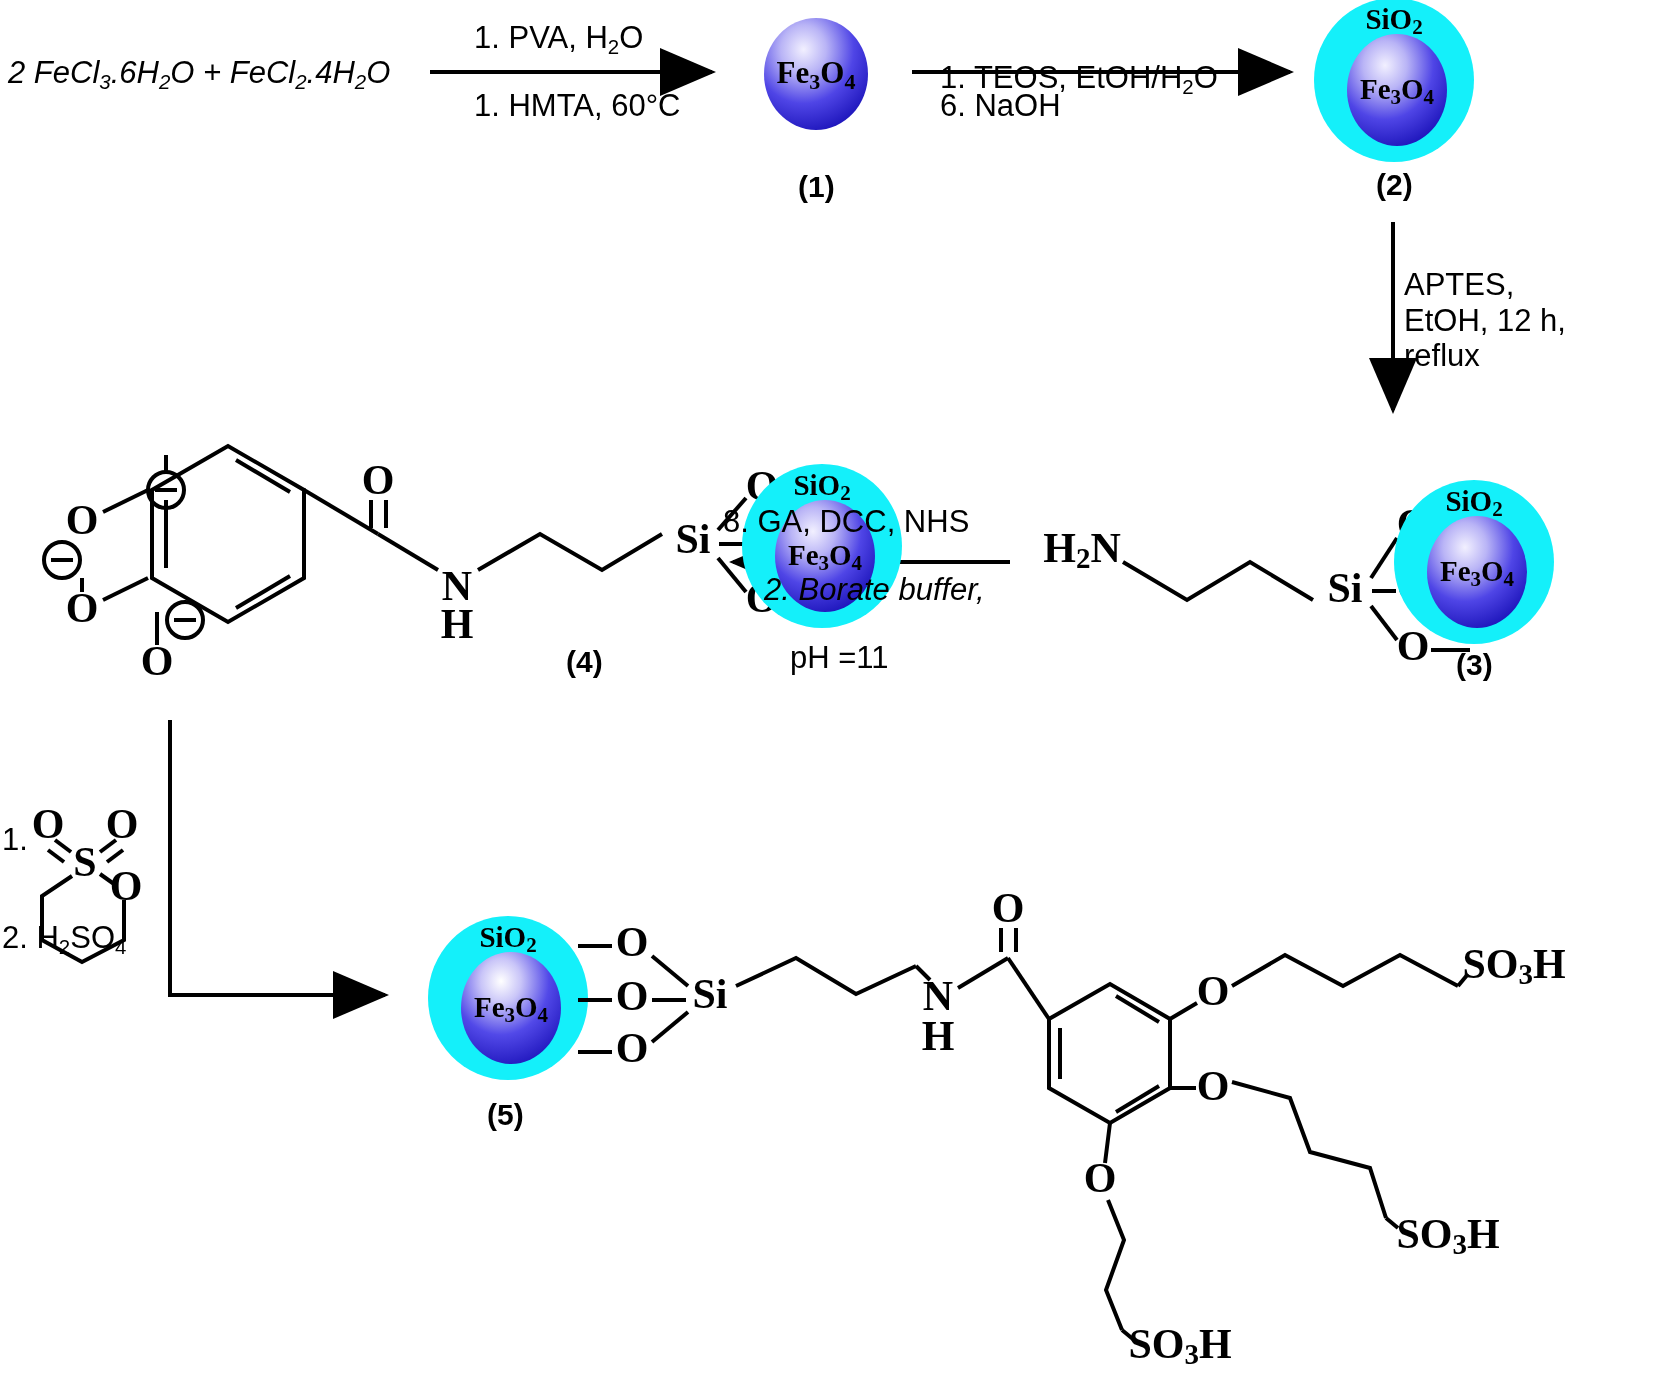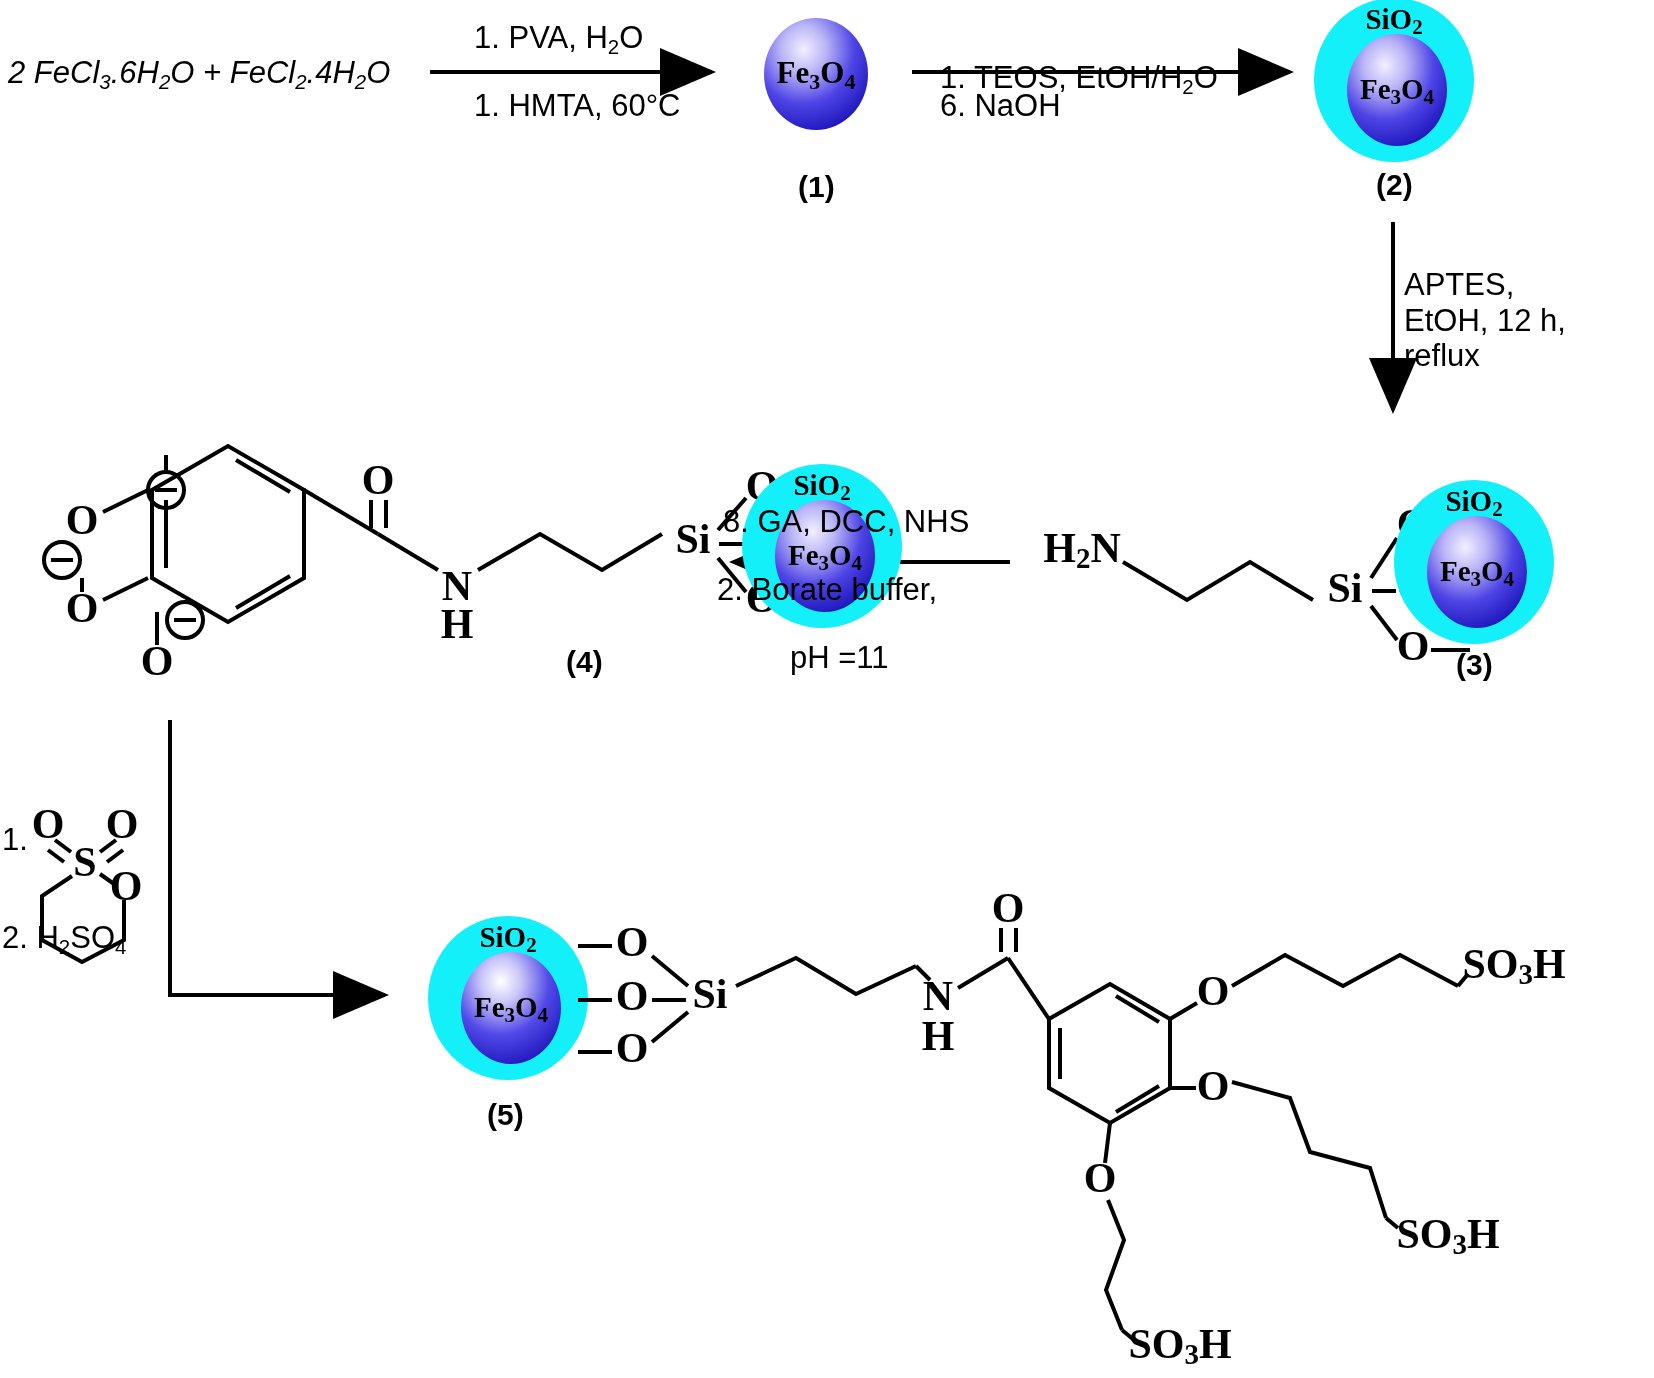--- a/index.html
+++ b/index.html
@@ -183,21 +183,21 @@
 <div class="abs txt" style="left:2px;top:822px;">1.</div>
 
 <div class="abs txt" style="left:2px;top:920px;">2. H<sub>2</sub>SO<sub>4</sub></div>
 
 <div class="abs txt" style="left:940px;top:20px;margin-top:40px;">1. TEOS, EtOH/H<sub>2</sub>O</div>
 <div class="abs txt" style="left:940px;top:88px;">6. NaOH</div>
 
 <div class="abs txt" style="left:1404px;top:267px;">APTES,<br>EtOH, 12 h,<br>reflux</div>
 
 <div class="abs txt" style="left:723px;top:504px;">8. GA, DCC, NHS</div>
-<div class="abs txt" style="left:717px;top:572px;">2. Borate buffer,</div>
+<div class="abs txt" style="left:764px;top:572px;font-style:italic;">2. Borate buffer,</div>
 <div class="abs txt" style="left:790px;top:640px;">pH =11</div>
 
 <div class="abs lbl" style="left:798px;top:170px;">(1)</div>
 <div class="abs lbl" style="left:1376px;top:168px;">(2)</div>
 <div class="abs lbl" style="left:1456px;top:648px;">(3)</div>
 <div class="abs lbl" style="left:566px;top:645px;">(4)</div>
 <div class="abs lbl" style="left:487px;top:1098px;">(5)</div>
 
 <svg width="1654" height="1378">
   <g>

